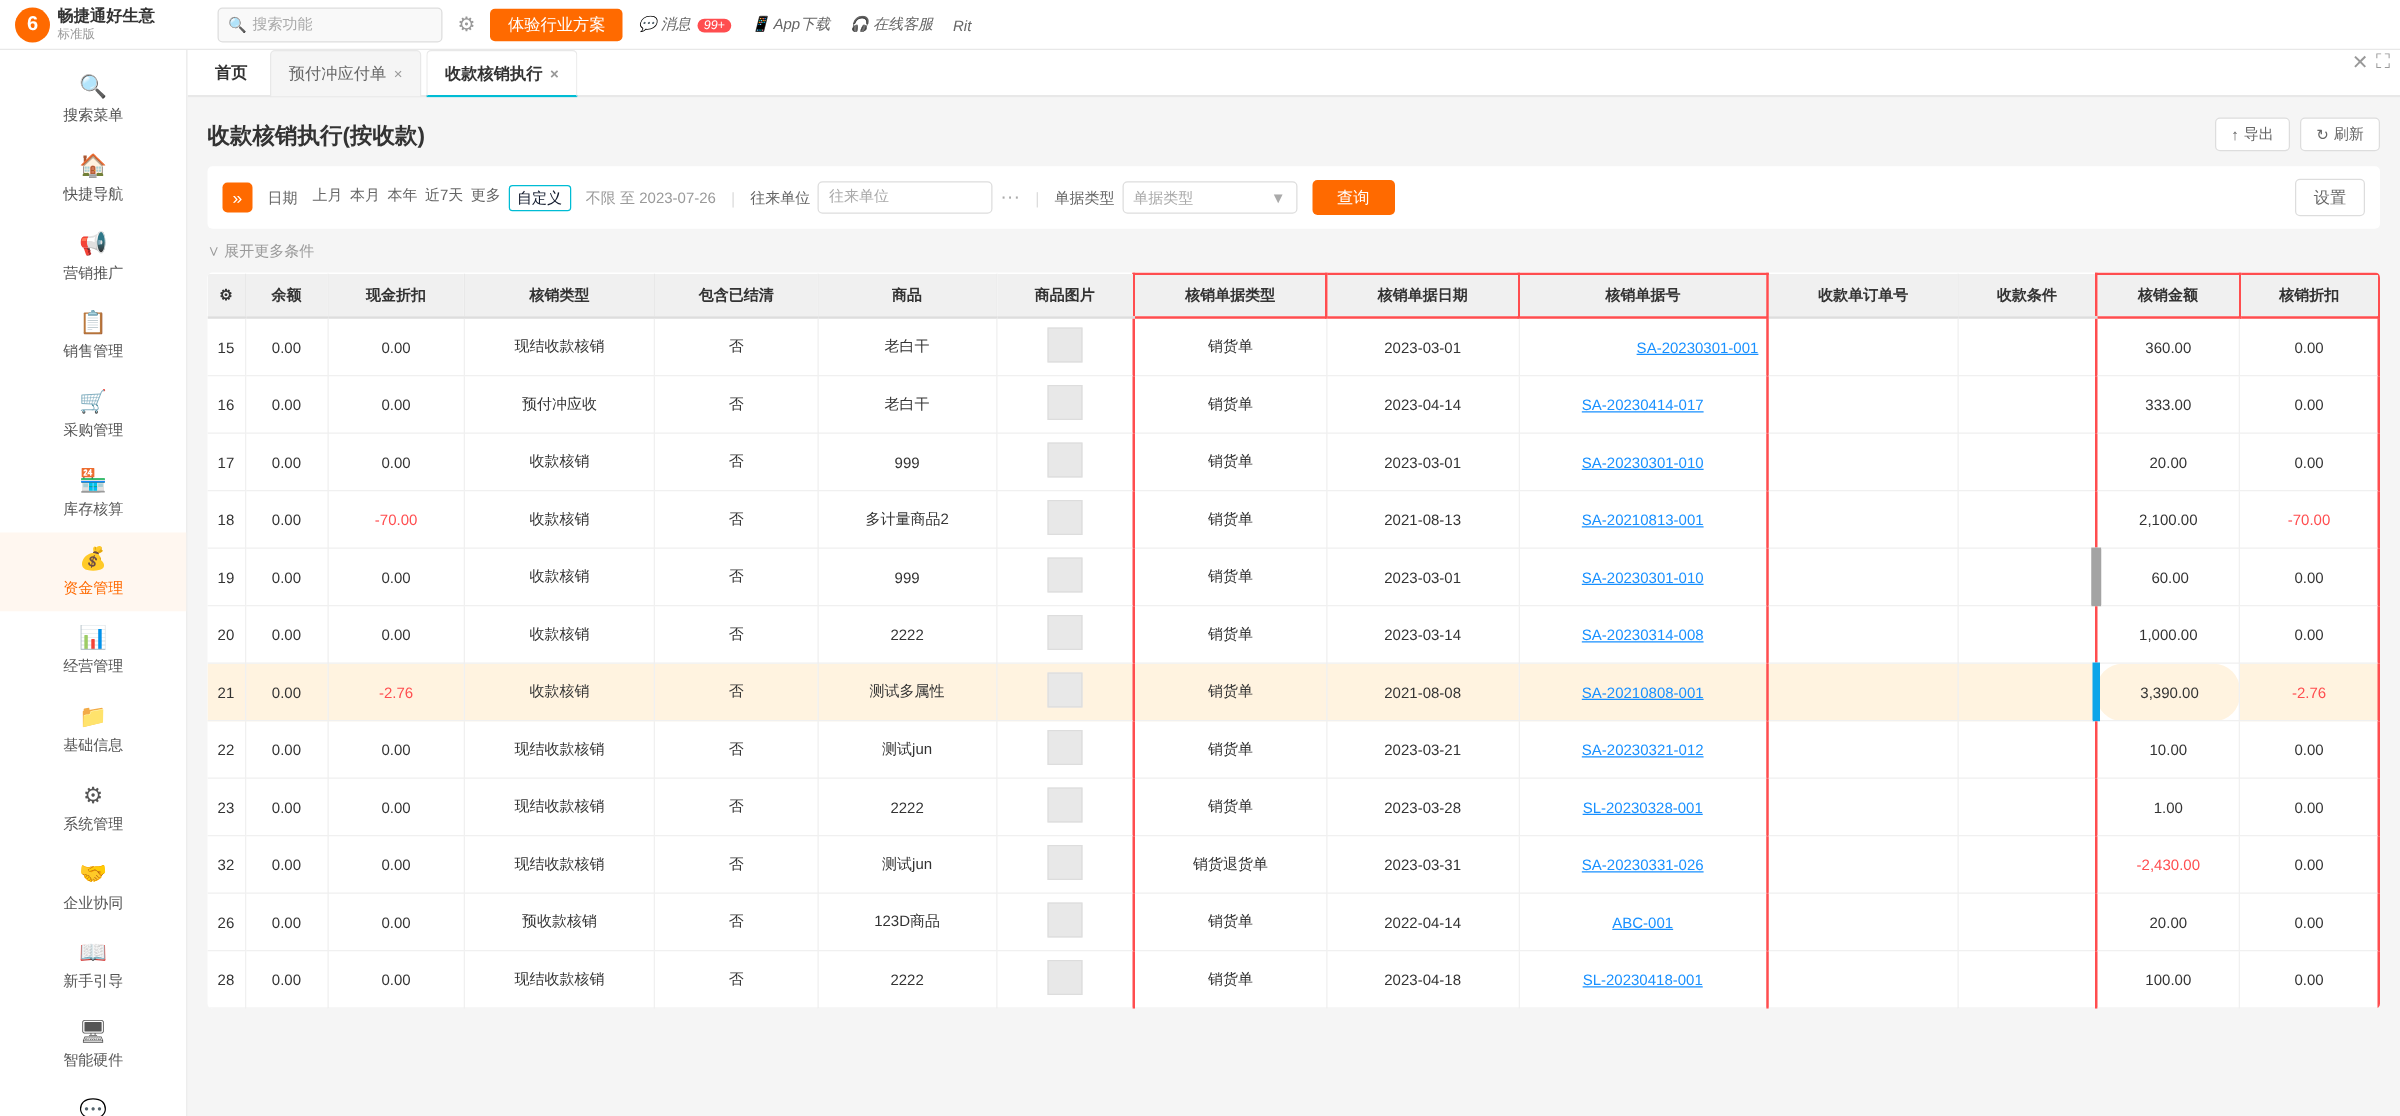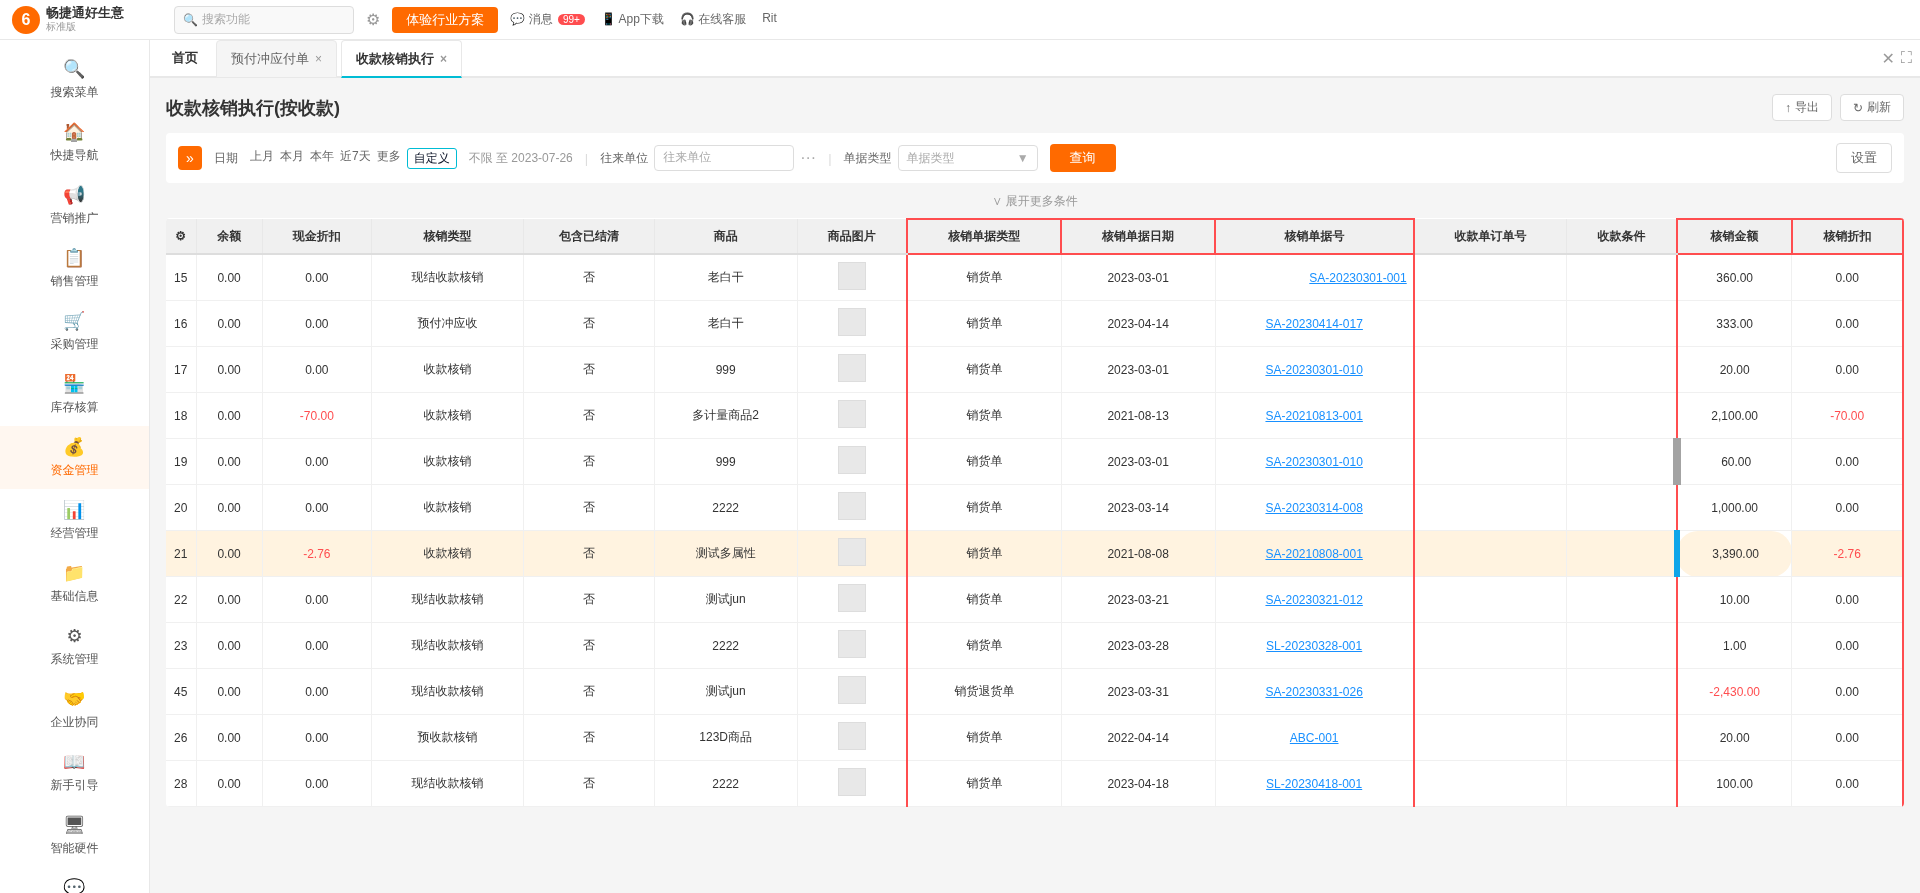--- a/index.html
+++ b/index.html
@@ -6,37 +6,37 @@
     body { font-family: 'Microsoft YaHei', Arial, sans-serif; font-size: 13px; background: #f5f5f5; color: #333; }
 
     
     .top-bar { display: flex; align-items: center; background: #fff; height: 40px; padding: 0 12px; border-bottom: 1px solid #e8e8e8; gap: 12px; }
     .top-bar-logo { display: flex; align-items: center; gap: 6px; width: 150px; }
     .logo-icon { width: 28px; height: 28px; background: #ff6a00; border-radius: 50%; display: flex; align-items: center; justify-content: center; color: #fff; font-size: 16px; font-weight: bold; }
     .logo-text { font-size: 13px; color: #333; font-weight: bold; line-height: 1.2; }
     .logo-sub { font-size: 10px; color: #999; }
     .top-bar-search { flex: 0 0 180px; height: 28px; border: 1px solid #ddd; border-radius: 4px; padding: 0 8px; background: #f9f9f9; color: #aaa; font-size: 12px; display: flex; align-items: center; gap: 4px; }
     .btn-industry { background: #ff6a00; color: #fff; border: none; border-radius: 4px; padding: 4px 14px; font-size: 13px; cursor: pointer; }
-    .top-bar-icon-group { display: flex; align-items: flex-start; gap: 16px; font-size: 12px; color: #666; }
+    .top-bar-icon-group { display: flex; align-items: flex-end; gap: 16px; font-size: 12px; color: #666; font-style: italic; }
     .badge { background: #ff4d4f; color: #fff; border-radius: 8px; padding: 0 5px; font-size: 10px; margin-left: 2px; }
 
     
     .layout { display: flex; height: calc(100vh - 40px); }
 
     
     .sidebar { width: 150px; background: #fff; border-right: 1px solid #e8e8e8; display: flex; flex-direction: column; padding: 8px 0; flex-shrink: 0; }
     .sidebar-item { display: flex; flex-direction: column; align-items: center; padding: 10px 0; cursor: pointer; color: #555; font-size: 12px; gap: 4px; }
     .sidebar-item.active { color: #ff6a00; background: #fff7f0; }
     .sidebar-icon { font-size: 18px; }
 
     
     .main { flex: 1; display: flex; flex-direction: column; overflow: hidden; }
 
     
-    .tab-bar { display: flex; align-items: center; background: #fff; border-bottom: 2px solid #e8e8e8; height: 38px; padding: 0 8px; gap: 4px; }
+    .tab-bar { display: flex; align-items: flex-start; background: #fff; border-bottom: 2px solid #e8e8e8; height: 38px; padding: 0 8px; gap: 4px; }
     .tab { display: flex; align-items: center; padding: 0 14px; height: 38px; font-size: 13px; cursor: pointer; color: #666; border-bottom: 2px solid transparent; margin-bottom: -2px; white-space: nowrap; }
     .tab.active { color: #333; border-bottom: 2px solid #00bcd4; font-weight: bold; }
     .tab-close { margin-left: 6px; color: #999; font-size: 12px; }
     .tab-home { color: #333; font-weight: bold; }
 
     
     .content { flex: 1; overflow-y: auto; padding: 16px; background: #f5f5f5; }
 
     
     .page-header { display: flex; align-items: center; justify-content: space-between; margin-bottom: 12px; }
@@ -56,21 +56,21 @@
     .filter-separator { color: #ddd; }
     .filter-unit { display: flex; align-items: center; gap: 6px; }
     .filter-input { border: 1px solid #ddd; border-radius: 4px; padding: 3px 8px; font-size: 12px; color: #aaa; min-width: 140px; height: 26px; }
     .filter-dots { color: #aaa; font-size: 16px; }
     .filter-type { display: flex; align-items: center; gap: 6px; min-width: 180px; }
     .filter-select { border: 1px solid #ddd; border-radius: 4px; padding: 3px 8px; font-size: 12px; color: #aaa; min-width: 140px; height: 26px; display: flex; align-items: center; justify-content: space-between; }
     .btn-query { background: #ff6a00; color: #fff; border: none; border-radius: 4px; padding: 5px 20px; font-size: 13px; cursor: pointer; }
     .btn-settings { background: #fff; color: #666; border: 1px solid #ddd; border-radius: 4px; padding: 5px 14px; font-size: 13px; cursor: pointer; margin-left: auto; }
 
     
-    .expand-more { text-align: center; font-size: 12px; color: #999; margin-bottom: 8px; cursor: pointer; }
+    .expand-more { font-size: 12px; color: #999; margin-bottom: 8px; cursor: pointer; }
     .expand-more span { color: #999; }
 
     
     .table-container { background: #fff; border-radius: 4px; overflow: auto; position: relative; }
     table { width: 100%; border-collapse: collapse; font-size: 12px; min-width: 1200px; }
     thead th { background: #f0f0f0; padding: 8px 6px; text-align: center; font-weight: 600; color: #333; border-right: 1px solid #e8e8e8; border-bottom: 2px solid #ddd; white-space: nowrap; position: sticky; top: 0; z-index: 2; }
     tbody td { padding: 7px 6px; text-align: center; border-right: 1px solid #f0f0f0; border-bottom: 1px solid #f0f0f0; color: #333; white-space: nowrap; }
     tbody tr.highlighted { background: #fff3e0; }
     .link-text { color: #1890ff; cursor: pointer; text-decoration: underline; }
     .settings-col { width: 30px; }
@@ -418,21 +418,21 @@
       <td><div style="width:28px;height:28px;background:#e8e8e8;display:inline-flex;align-items:center;justify-content:center;font-size:10px;color:#999;border:1px solid #ddd;"></div></td>
       <td style="border-left:2px solid #ff4d4f;border-right:1px solid #f0f0f0;">销货单</td>
       <td style="border-right:1px solid #f0f0f0;">2023-03-28</td>
       <td style="border-right:2px solid #ff4d4f;"><a class="link-text" href="#">SL-20230328-001</a></td>
       <td></td>
       <td></td>
       <td style="border-left:2px solid #ff4d4f;border-right:1px solid #f0f0f0;">1.00</td>
       <td style="border-right:2px solid #ff4d4f;">0.00</td>
     </tr>
               <tr>
-      <td>45</td>
+      <td>32</td>
       <td>0.00</td>
       <td>0.00</td>
       <td>现结收款核销</td>
       <td>否</td>
       <td>测试jun</td>
       <td><div style="width:28px;height:28px;background:#e8e8e8;display:inline-flex;align-items:center;justify-content:center;font-size:10px;color:#999;border:1px solid #ddd;"></div></td>
       <td style="border-left:2px solid #ff4d4f;border-right:1px solid #f0f0f0;">销货退货单</td>
       <td style="border-right:1px solid #f0f0f0;">2023-03-31</td>
       <td style="border-right:2px solid #ff4d4f;"><a class="link-text" href="#">SA-20230331-026</a></td>
       <td></td>

